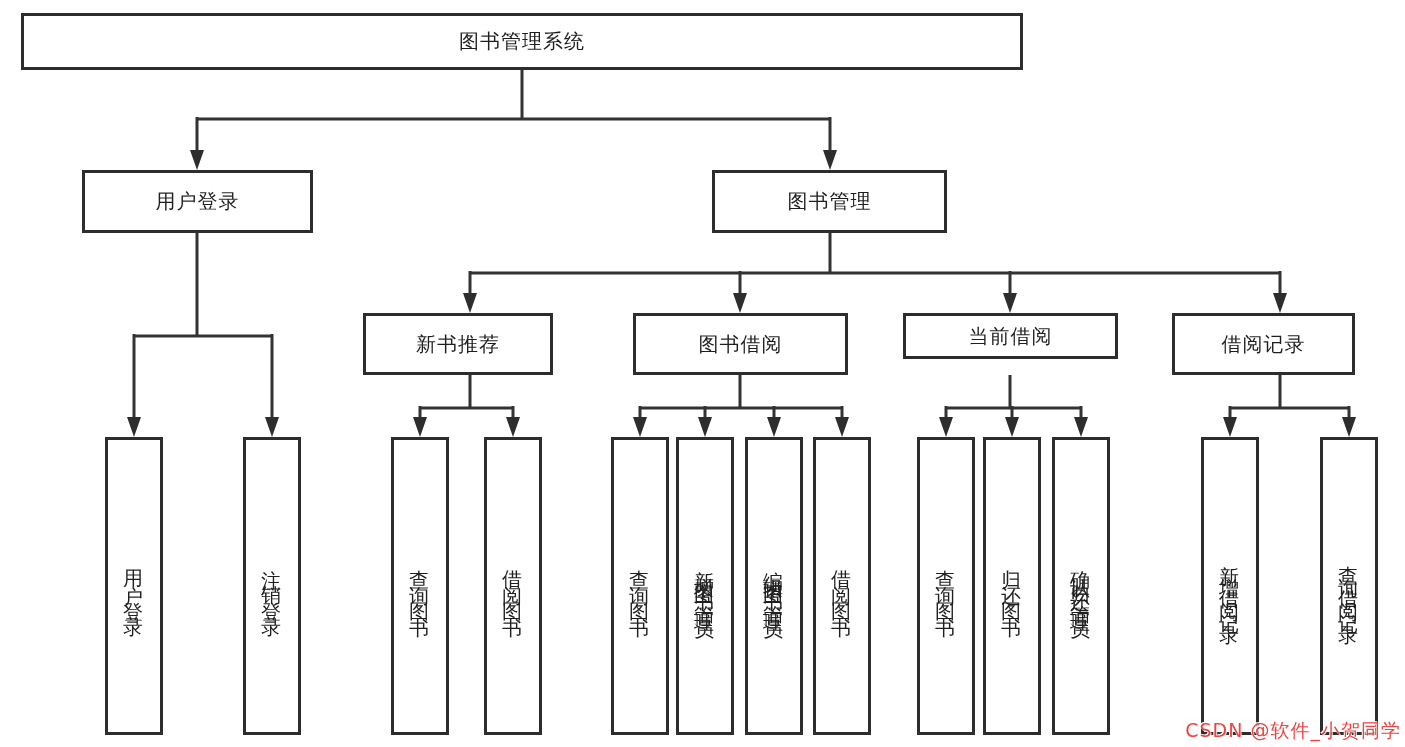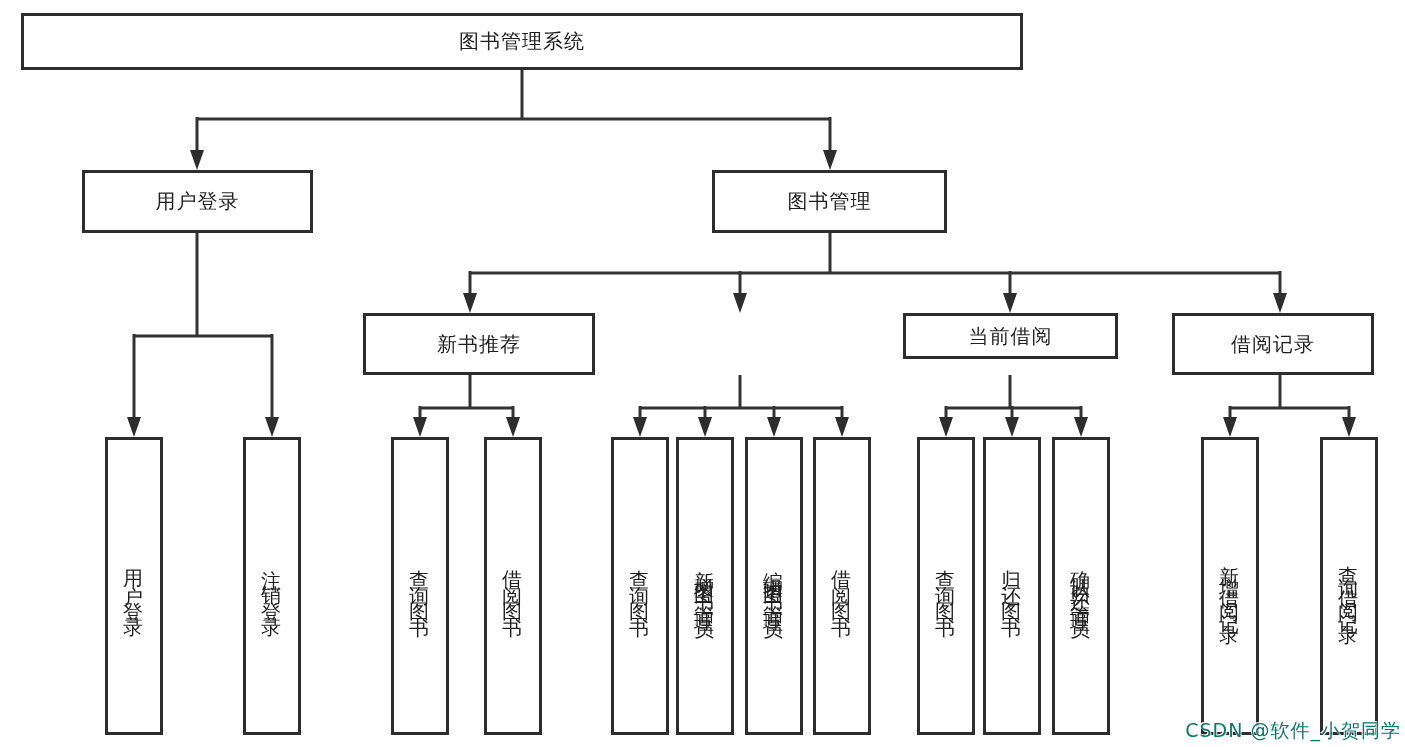--- a/index.html
+++ b/index.html
@@ -6,21 +6,21 @@
   body{font-family:"DejaVu Sans","Liberation Sans",sans-serif;}
   .canvas{position:relative;width:1405px;height:747px;background:#ffffff;overflow:hidden;}
   svg.connectors{position:absolute;left:0;top:0;pointer-events:none;}
   .box{position:absolute;background:#ffffff;border:3px solid #2d2d2d;box-sizing:border-box;
        color:#1f1f1f;display:flex;align-items:center;justify-content:center;text-align:right;}
   .box.h{font-size:20px;letter-spacing:1px;}
   .box.v{width:58px;height:298px;font-size:20px;
          writing-mode:vertical-rl;text-orientation:mixed;letter-spacing:16px;}
   .box.v.long{letter-spacing:7px;}
   .box.v.mid{letter-spacing:12px;}
-  .watermark{position:absolute;right:4px;bottom:3px;font-size:19px;color:#0f766e;
+  .watermark{position:absolute;right:4px;bottom:3px;font-size:19px;color:#ef4444;
              letter-spacing:1px;z-index:5;
              text-shadow:-1px -1px 0 #ffffff, 1px 1px 0 rgba(255,255,255,.85);}
 </style>
 </head>
 <body>
 
 <div class="canvas">
 
   <svg class="connectors" width="1405" height="747" viewBox="0 0 1405 747">
     <g stroke="#333333" stroke-width="3" fill="none">
@@ -86,23 +86,24 @@
       <path d="M1230,437 L1223,417 L1237,417 Z"></path>
       <path d="M1349,437 L1342,417 L1356,417 Z"></path>
     </g>
   </svg>
 
   <div class="box h" style="left:21px;top:13px;width:1002px;height:57px">图书管理系统</div>
 
   <div class="box h" style="left:82px;top:170px;width:231px;height:63px">用户登录</div>
   <div class="box h" style="left:712px;top:170px;width:235px;height:63px">图书管理</div>
 
-  <div class="box h" style="left:363px;top:313px;width:232px;height:62px">新书推荐</div>
+  <div class="box h" style="left:363px;top:313px;width:190px;height:62px">新书推荐</div>
+  <div class="box h" style="left:633px;top:313px;width:215px;height:62px">图书借阅</div>
   <div class="box h" style="left:903px;top:313px;width:215px;height:46px">当前借阅</div>
-  <div class="box h" style="left:1172px;top:313px;width:202px;height:62px">借阅记录</div>
+  <div class="box h" style="left:1172px;top:313px;width:183px;height:62px">借阅记录</div>
 
   <div class="box v" style="left:105px;top:437px">用户登录</div>
   <div class="box v" style="left:243px;top:437px">注销登录</div>
 
   <div class="box v" style="left:391px;top:437px">查询图书</div>
   <div class="box v" style="left:484px;top:437px">借阅图书</div>
 
   <div class="box v" style="left:611px;top:437px">查询图书</div>
   <div class="box v long" style="left:676px;top:437px">新增图书（管理员）</div>
   <div class="box v long" style="left:745px;top:437px">编辑图书（管理员）</div>

